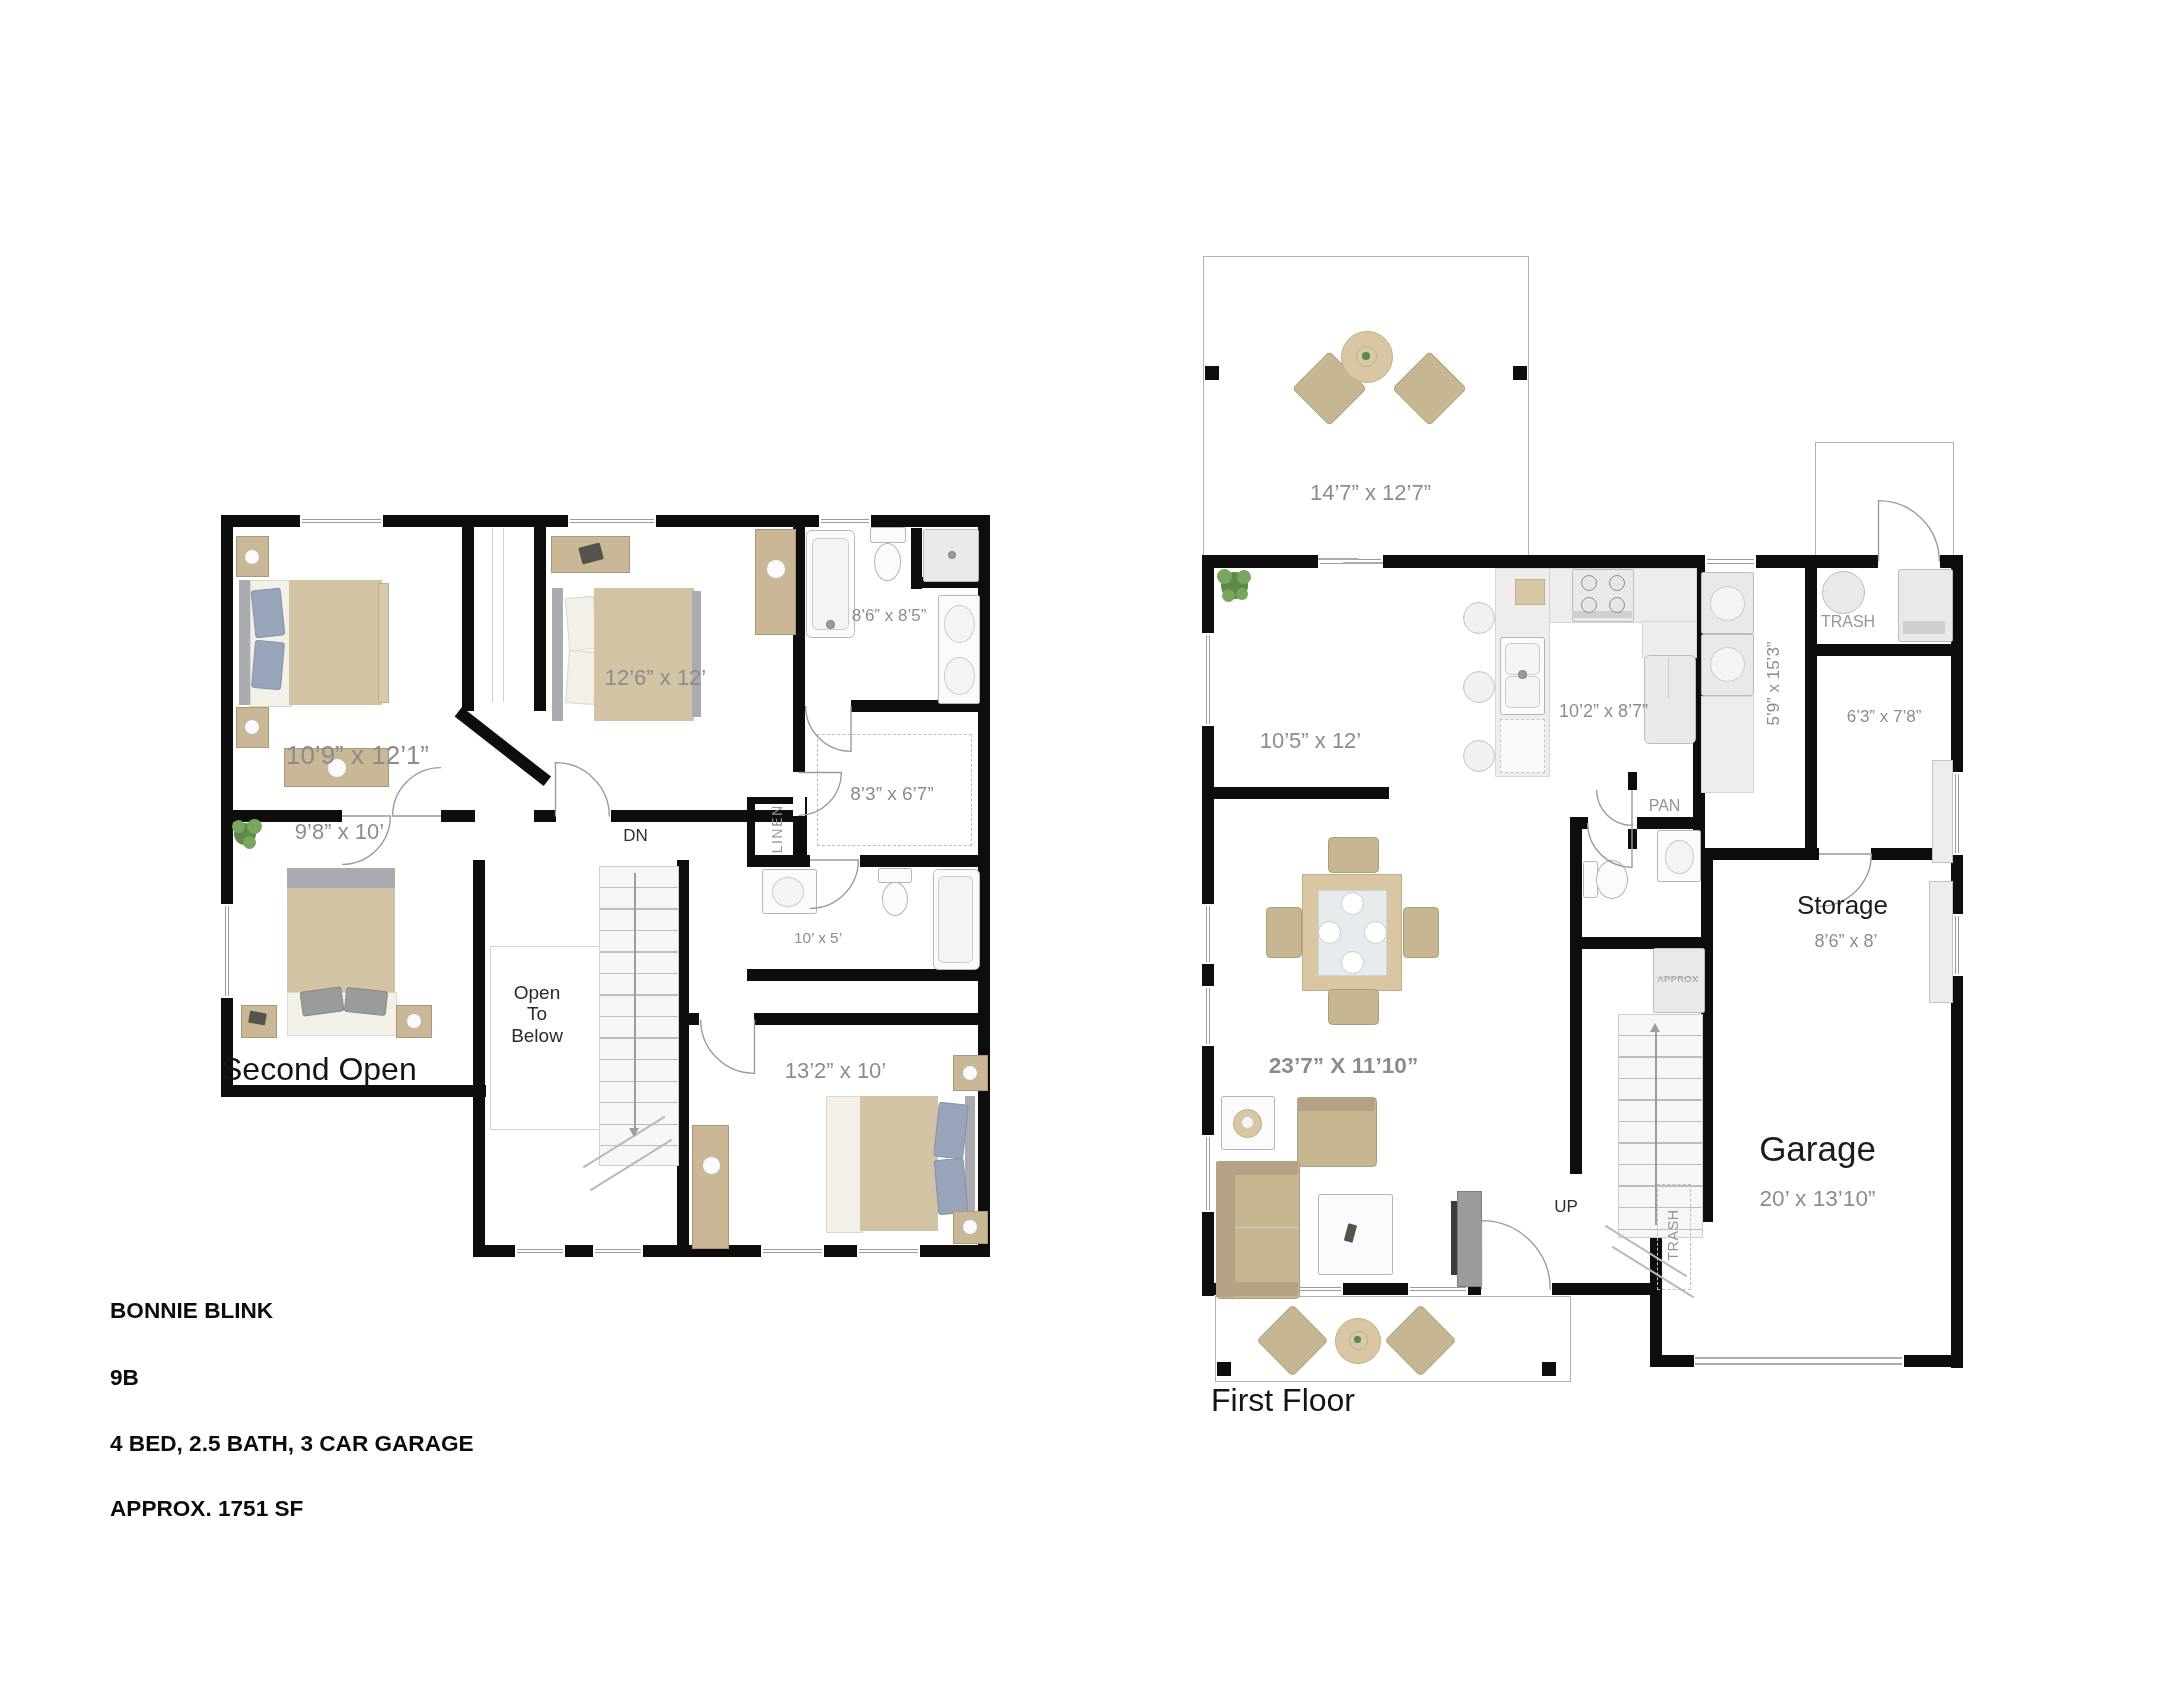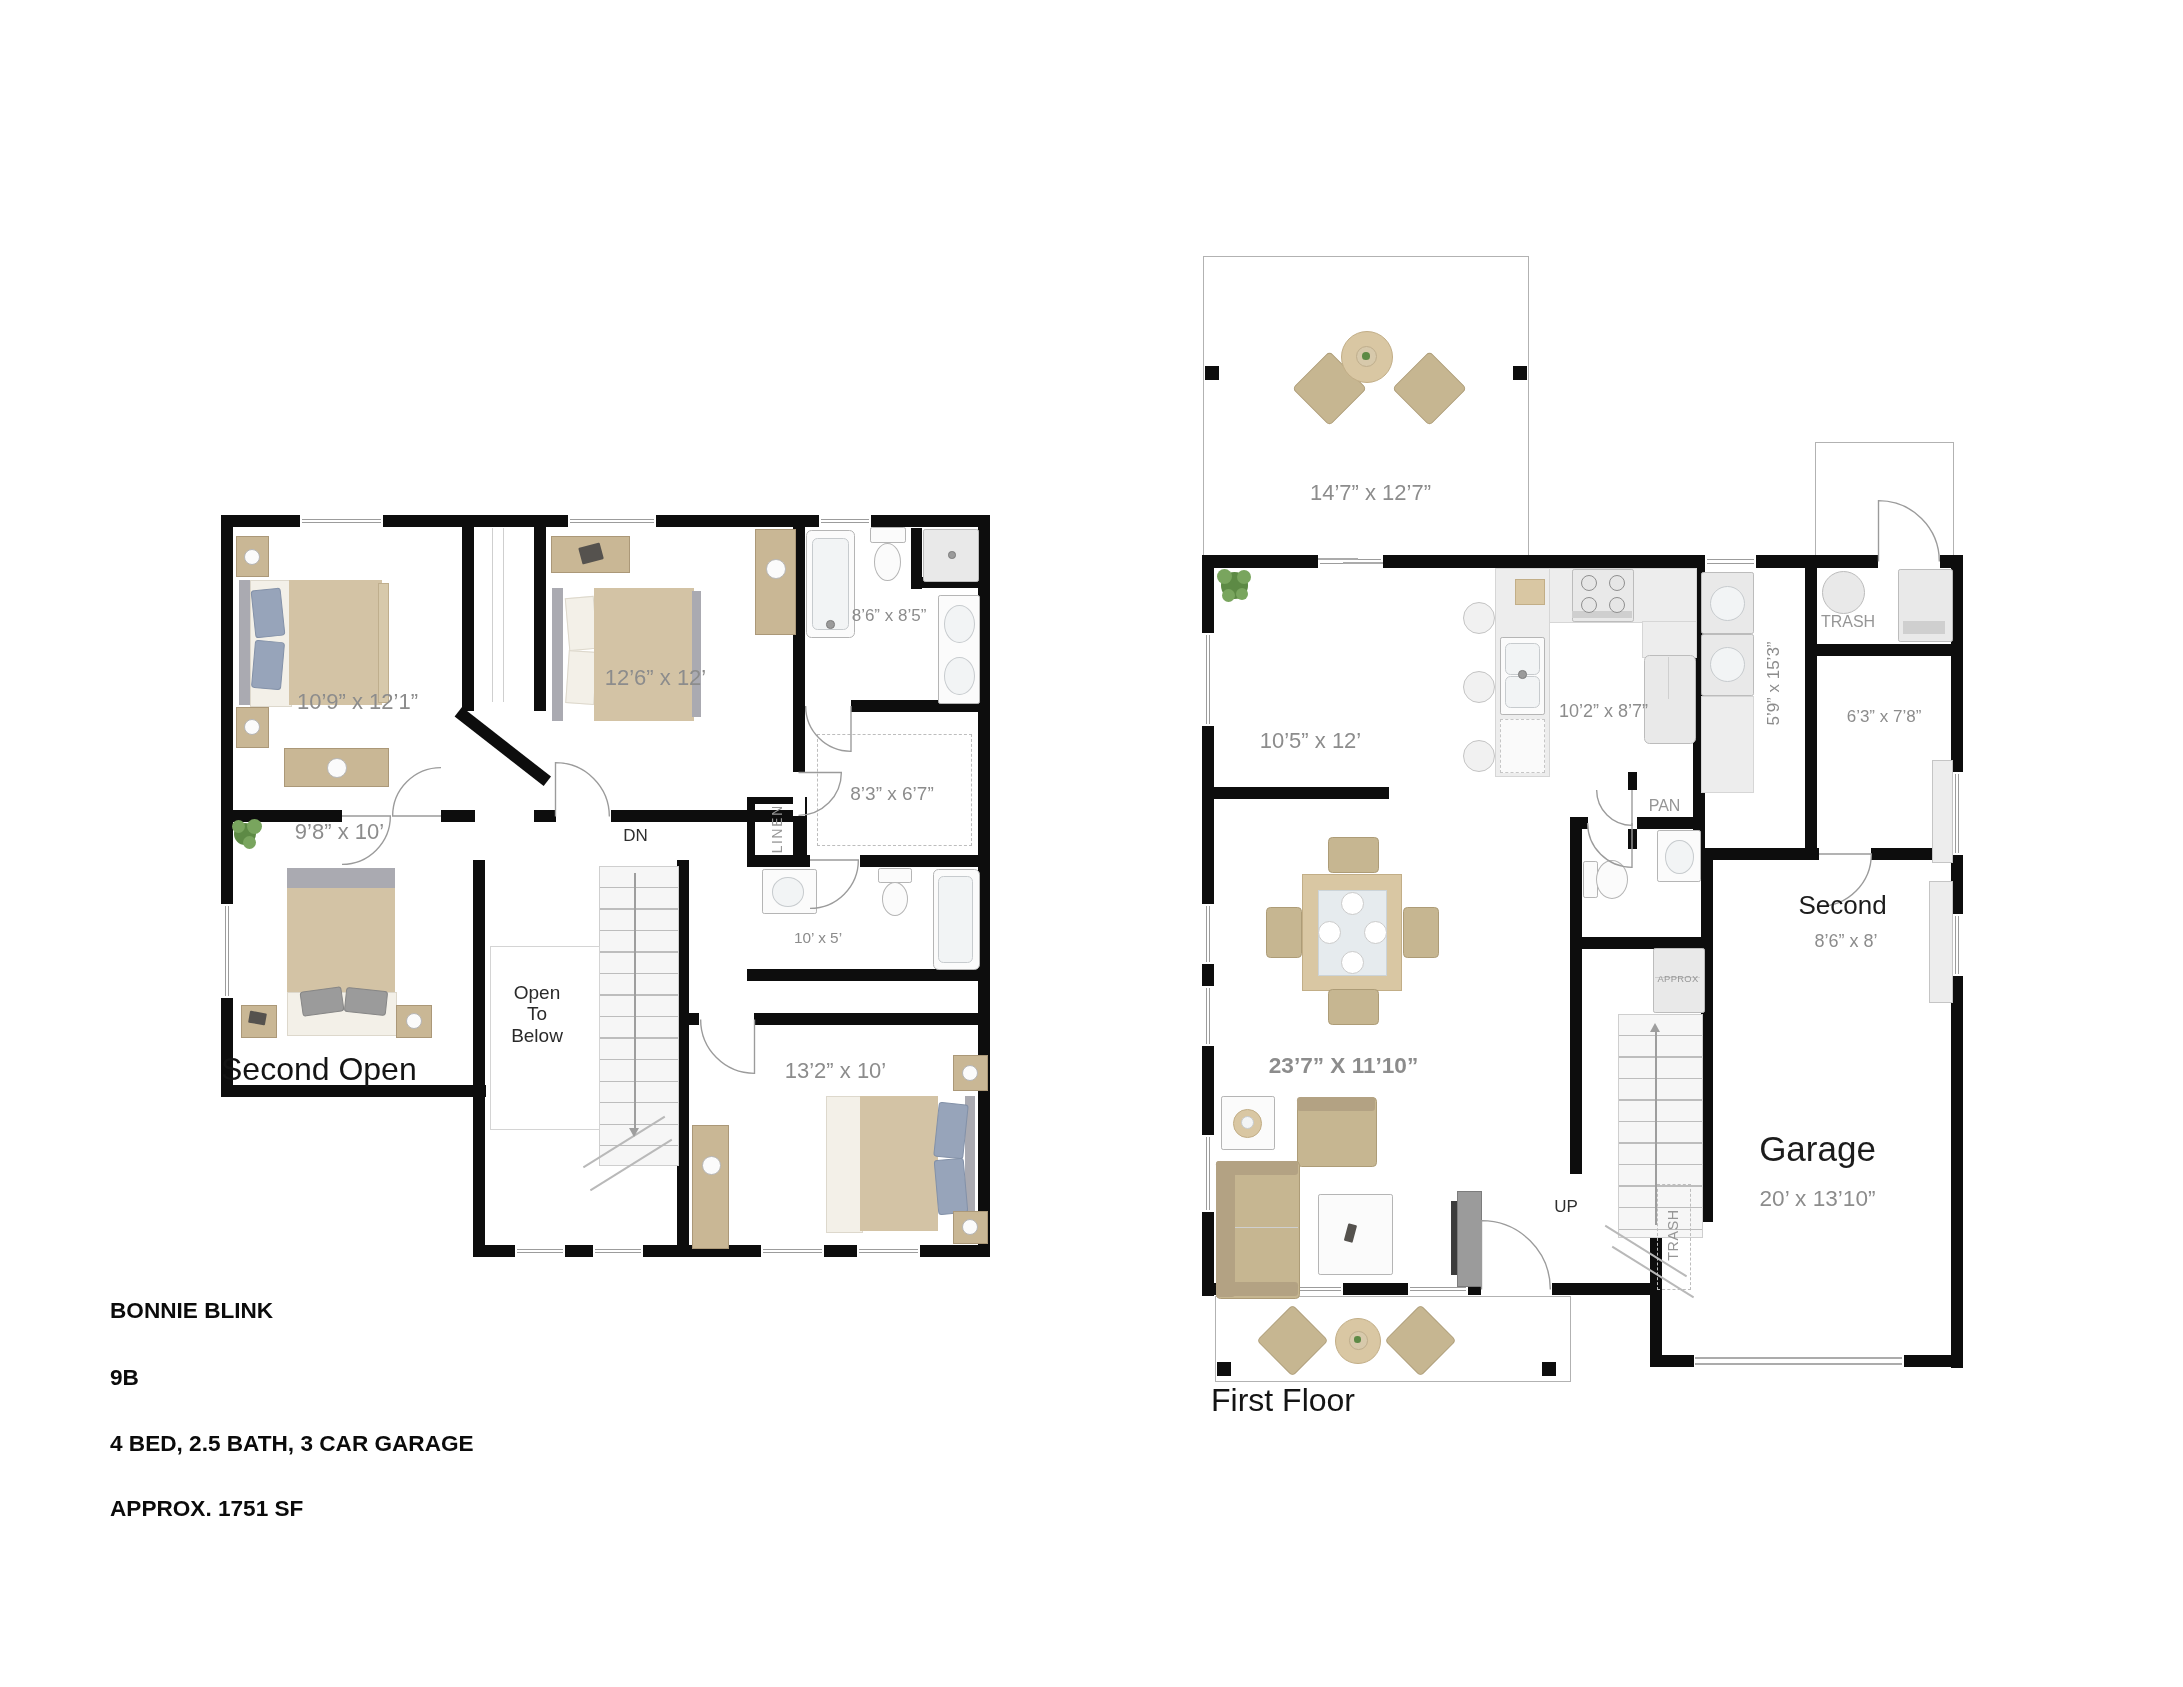--- a/index.html
+++ b/index.html
@@ -65,21 +65,21 @@
   .tridn{width:0;height:0;border-left:5.5px solid transparent;border-right:5.5px solid transparent;
          border-top:9.4px solid #9e9e9e;background:none;}
   .triup{width:0;height:0;border-left:5.5px solid transparent;border-right:5.5px solid transparent;
          border-bottom:9.4px solid #9e9e9e;background:none;}
 </style>
 </head>
 <body>
 
 <div id="canvas">
 
-  <div class="lbl" style="left: 275px; top: 690px; width: 165px; font-size: 22px; z-index: 50;">10’9” x 12’1”</div>
+  <div class="lbl" style="left: 275px; top: 741px; width: 165px; font-size: 26px; z-index: 50;">10’9” x 12’1”</div>
   <div class="lbl" style="left: 573px; top: 666px; width: 165px; font-size: 22px; z-index: 50;">12’6” x 12’</div>
   <div class="lbl" style="left: 834px; top: 606px; width: 110px; font-size: 17px; z-index: 50;">8’6” x 8’5”</div>
   <div class="lbl" style="left: 823px; top: 783px; width: 138px; font-size: 19px; z-index: 50;">8’3” x 6’7”</div>
   <div class="lbl" style="left: 257px; top: 820px; width: 165px; font-size: 22px; z-index: 50;">9’8” x 10’</div>
   <div class="lbl" style="left: 774px; top: 929px; width: 88px; font-size: 15.4px; z-index: 50;">10’ x 5’</div>
   <div class="lbl" style="left: 753px; top: 1059px; width: 165px; font-size: 22px; z-index: 50;">13’2” x 10’</div>
   <div class="lbl darkannot" style="left: 608px; top: 826px; width: 55px; font-size: 17px; z-index: 50;">DN</div>
   <div class="lbl annot vrot" style="left: 745px; top: 821px; width: 66px; font-size: 13.8px; letter-spacing: 1.7px; z-index: 50;">LINEN</div>
   <div class="lbl" style="left: 504px; top: 982px; width: 66px; font-size: 19px; color: rgb(42, 42, 42); z-index: 50;">Open To Below</div>
   <div class="lbl floorlbl" style="left: 221px; top: 1052px; width: 276px; font-size: 32px; text-align: left; z-index: 50;">Second Open</div>
@@ -88,21 +88,21 @@
   <div class="lbl" style="left: 1228px; top: 729px; width: 165px; font-size: 22px; z-index: 50;">10’5” x 12’</div>
   <div class="lbl" style="left: 1532px; top: 701px; width: 143px; font-size: 18px; z-index: 50;">10’2” x 8’7”</div>
   <div class="lbl annot" style="left: 1634px; top: 797px; width: 61px; font-size: 16px; z-index: 50;">PAN</div>
   <div class="lbl vrot" style="left: 1699px; top: 674px; width: 149px; font-size: 17px; z-index: 50;">5’9” x 15’3”</div>
   <div class="lbl annot" style="left: 1804px; top: 613px; width: 88px; font-size: 16px; z-index: 50;">TRASH</div>
   <div class="lbl" style="left: 1818px; top: 707px; width: 132px; font-size: 17px; z-index: 50;">6’3” x 7’8”</div>
   <div class="lbl" style="left: 1247px; top: 1053px; width: 193px; font-size: 22.6px; font-weight: 700; z-index: 50;">23’7” X 11’10”</div>
   <div class="lbl annot" style="left: 1653px; top: 974px; width: 50px; font-size: 9.4px; letter-spacing: 0.3px; z-index: 50;">APPROX</div>
   <div class="lbl darkannot" style="left: 1544px; top: 1197px; width: 44px; font-size: 17px; z-index: 50;">UP</div>
   <div class="lbl annot vrot" style="left: 1620px; top: 1227px; width: 105px; font-size: 14.3px; letter-spacing: 0.6px; z-index: 50;">TRASH</div>
-  <div class="lbl roomname" style="left: 1760px; top: 891px; width: 165px; font-size: 26px; z-index: 50;">Second</div>
+  <div class="lbl roomname" style="left: 1760px; top: 891px; width: 165px; font-size: 26px; z-index: 50;">Storage</div>
   <div class="lbl" style="left: 1780px; top: 931px; width: 132px; font-size: 18px; z-index: 50;">8’6” x 8’</div>
   <div class="lbl roomname" style="left: 1707px; top: 1129px; width: 221px; font-size: 35px; z-index: 50;">Garage</div>
   <div class="lbl" style="left: 1721px; top: 1186px; width: 193px; font-size: 22.6px; z-index: 50;">20’ x 13’10”</div>
   <div class="lbl floorlbl" style="left: 1211px; top: 1383px; width: 276px; font-size: 32px; text-align: left; z-index: 50;">First Floor</div>
 
   <div class="title" style="left: 110px; top: 1298px; z-index: 50;">BONNIE BLINK</div>
   <div class="title" style="left: 110px; top: 1365px; z-index: 50;">9B</div>
   <div class="title" style="left: 110px; top: 1431px; z-index: 50;">4 BED, 2.5 BATH, 3 CAR GARAGE</div>
   <div class="title" style="left: 110px; top: 1496px; z-index: 50;">APPROX.  1751 SF</div>
 <div class="abs slab" style="left: 1203px; top: 256px; width: 324px; height: 300px;"></div>

